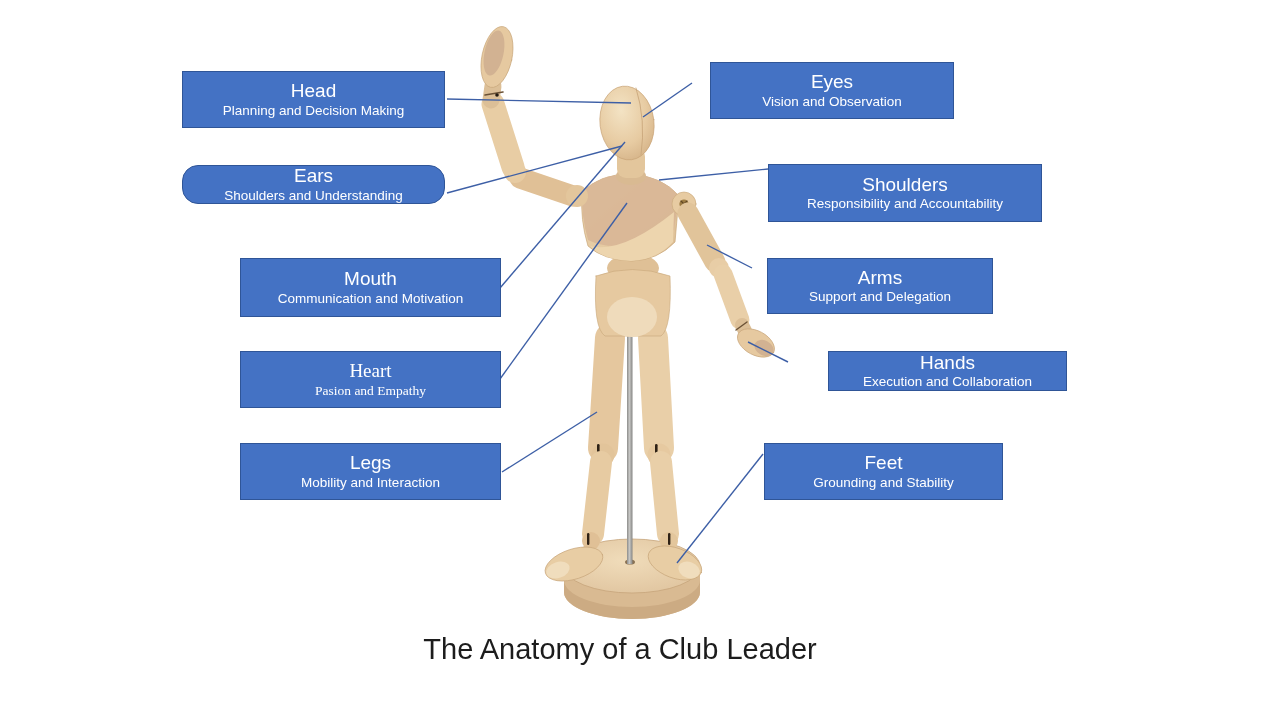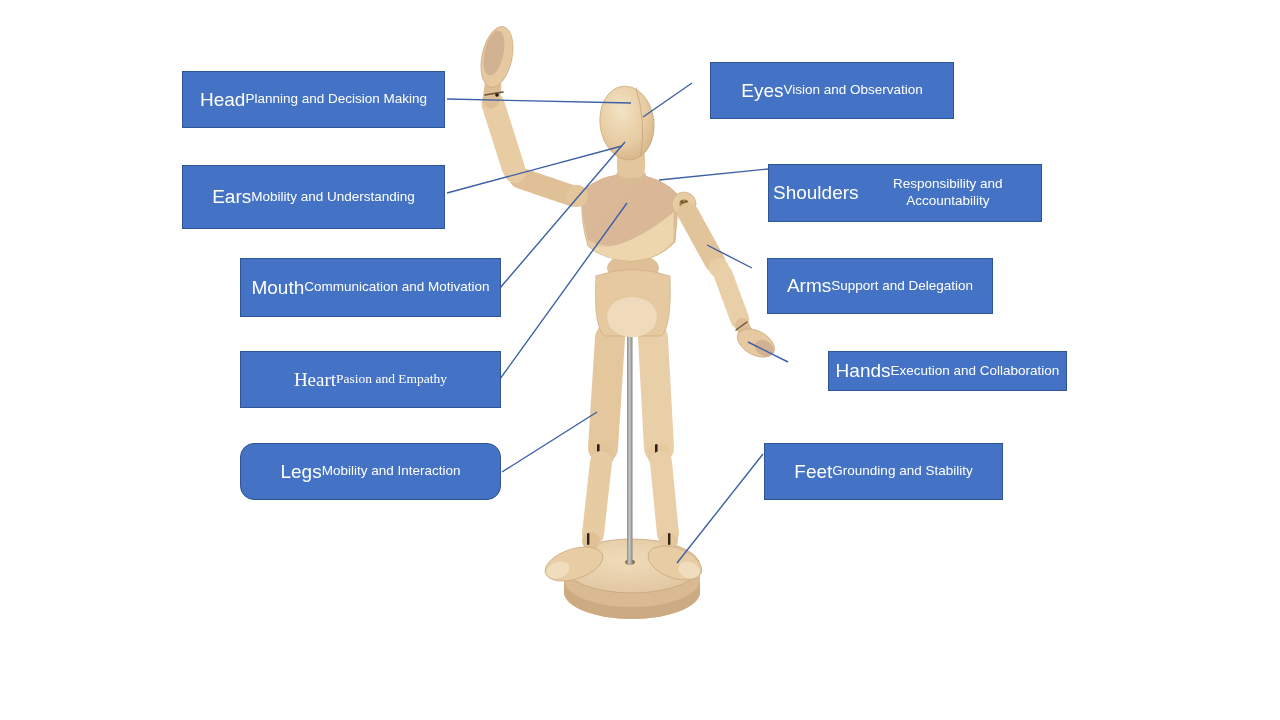--- a/index.html
+++ b/index.html
@@ -7,21 +7,21 @@
     position:relative;width:1280px;height:720px;overflow:hidden;
     background:var(--bg,#ffffff);
     font-family:"Liberation Sans", sans-serif;
   }
   .art{position:absolute;left:0;top:0;width:1280px;height:720px;}
   .label-box{
     position:absolute;box-sizing:border-box;
     background:var(--box-fill,#4472C4);
     border:1px solid var(--box-border,#2F5597);
     color:var(--box-text,#ffffff);
-    display:flex;align-items:center;justify-content:center;
+    display:flex;flex-direction:column;align-items:center;justify-content:center;
     text-align:center;line-height:1.25;padding:2px 4px;
   }
   .label-box .part{font-size:19px;}
   .label-box .meaning{font-size:13.5px;}
   .slide-title{
     position:absolute;left:620px;top:633px;transform:translateX(-50%);
     white-space:nowrap;font-size:29px;color:var(--title-color,#1c1c1c);
   }
 </style>
 </head>
@@ -145,23 +145,23 @@
 
   <div id="boxes">
       <div class="label-box" style="left: 182px; top: 71px; width: 263px; height: 57px;">
     <div class="part">Head</div>
     <div class="meaning">Planning and Decision Making</div>
   </div>
       <div class="label-box" style="left: 710px; top: 62px; width: 244px; height: 57px;">
     <div class="part">Eyes</div>
     <div class="meaning">Vision and Observation</div>
   </div>
-      <div class="label-box" style="left: 182px; top: 165px; width: 263px; height: 64px;">
+      <div class="label-box" style="left: 182px; top: 165px; width: 263px; height: 39px; border-radius: 16px;">
     <div class="part">Ears</div>
-    <div class="meaning">Mobility and Understanding</div>
+    <div class="meaning">Shoulders and Understanding</div>
   </div>
       <div class="label-box" style="left: 768px; top: 164px; width: 274px; height: 58px; text-align: center;">
     <div class="part">Shoulders</div>
     <div class="meaning">Responsibility and Accountability</div>
   </div>
       <div class="label-box" style="left: 240px; top: 258px; width: 261px; height: 59px;">
     <div class="part">Mouth</div>
     <div class="meaning">Communication and Motivation</div>
   </div>
       <div class="label-box" style="left: 767px; top: 258px; width: 226px; height: 56px;">
@@ -169,23 +169,24 @@
     <div class="meaning">Support and Delegation</div>
   </div>
       <div class="label-box" style="left: 240px; top: 351px; width: 261px; height: 57px; font-family: Liberation Serif, serif;">
     <div class="part">Heart</div>
     <div class="meaning">Pasion and Empathy</div>
   </div>
       <div class="label-box" style="left: 828px; top: 351px; width: 239px; height: 40px;">
     <div class="part">Hands</div>
     <div class="meaning">Execution and Collaboration</div>
   </div>
-      <div class="label-box" style="left: 240px; top: 443px; width: 261px; height: 57px; border-radius: 14px;">
+      <div class="label-box" style="left: 240px; top: 443px; width: 261px; height: 57px;">
     <div class="part">Legs</div>
     <div class="meaning">Mobility and Interaction</div>
   </div>
       <div class="label-box" style="left: 764px; top: 443px; width: 239px; height: 57px;">
     <div class="part">Feet</div>
     <div class="meaning">Grounding and Stability</div>
   </div>
     </div>
 
+  <div class="slide-title">The Anatomy of a Club Leader</div>
 </div>
 
 </body></html>

